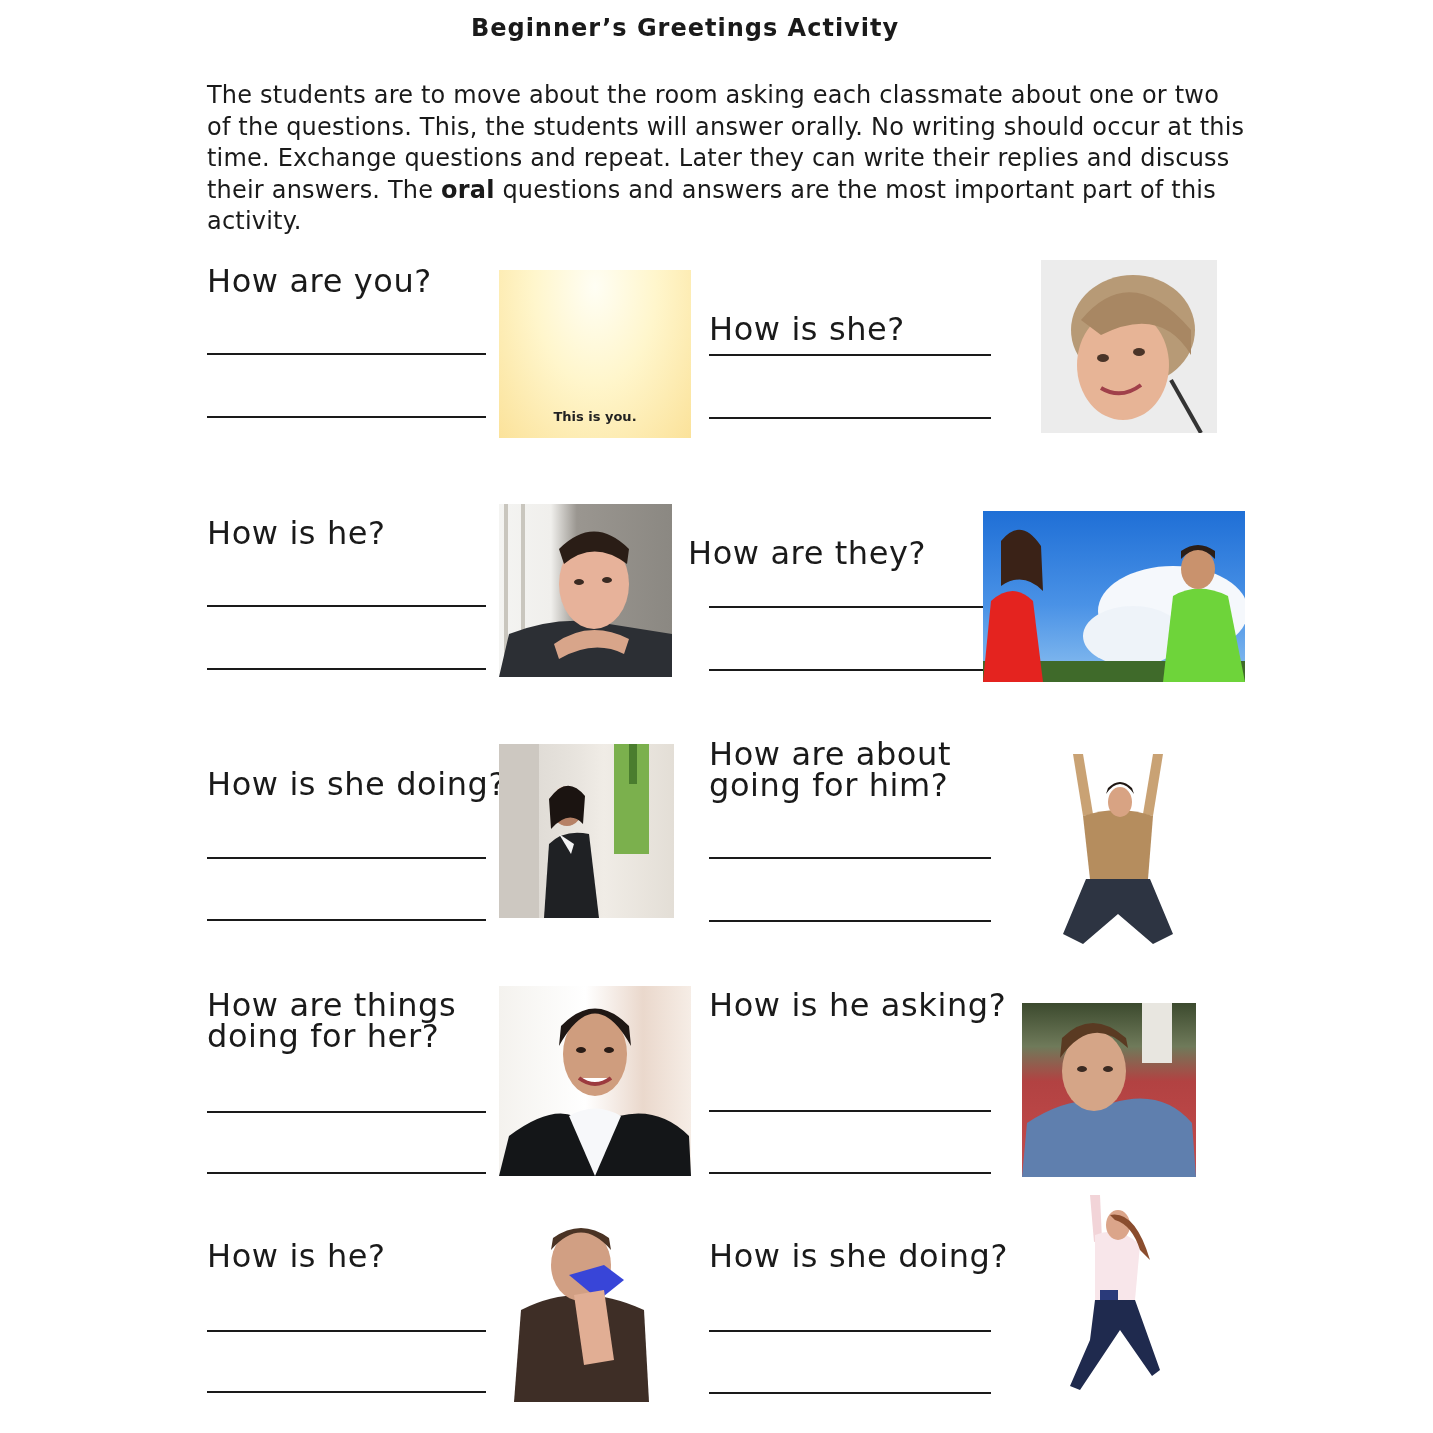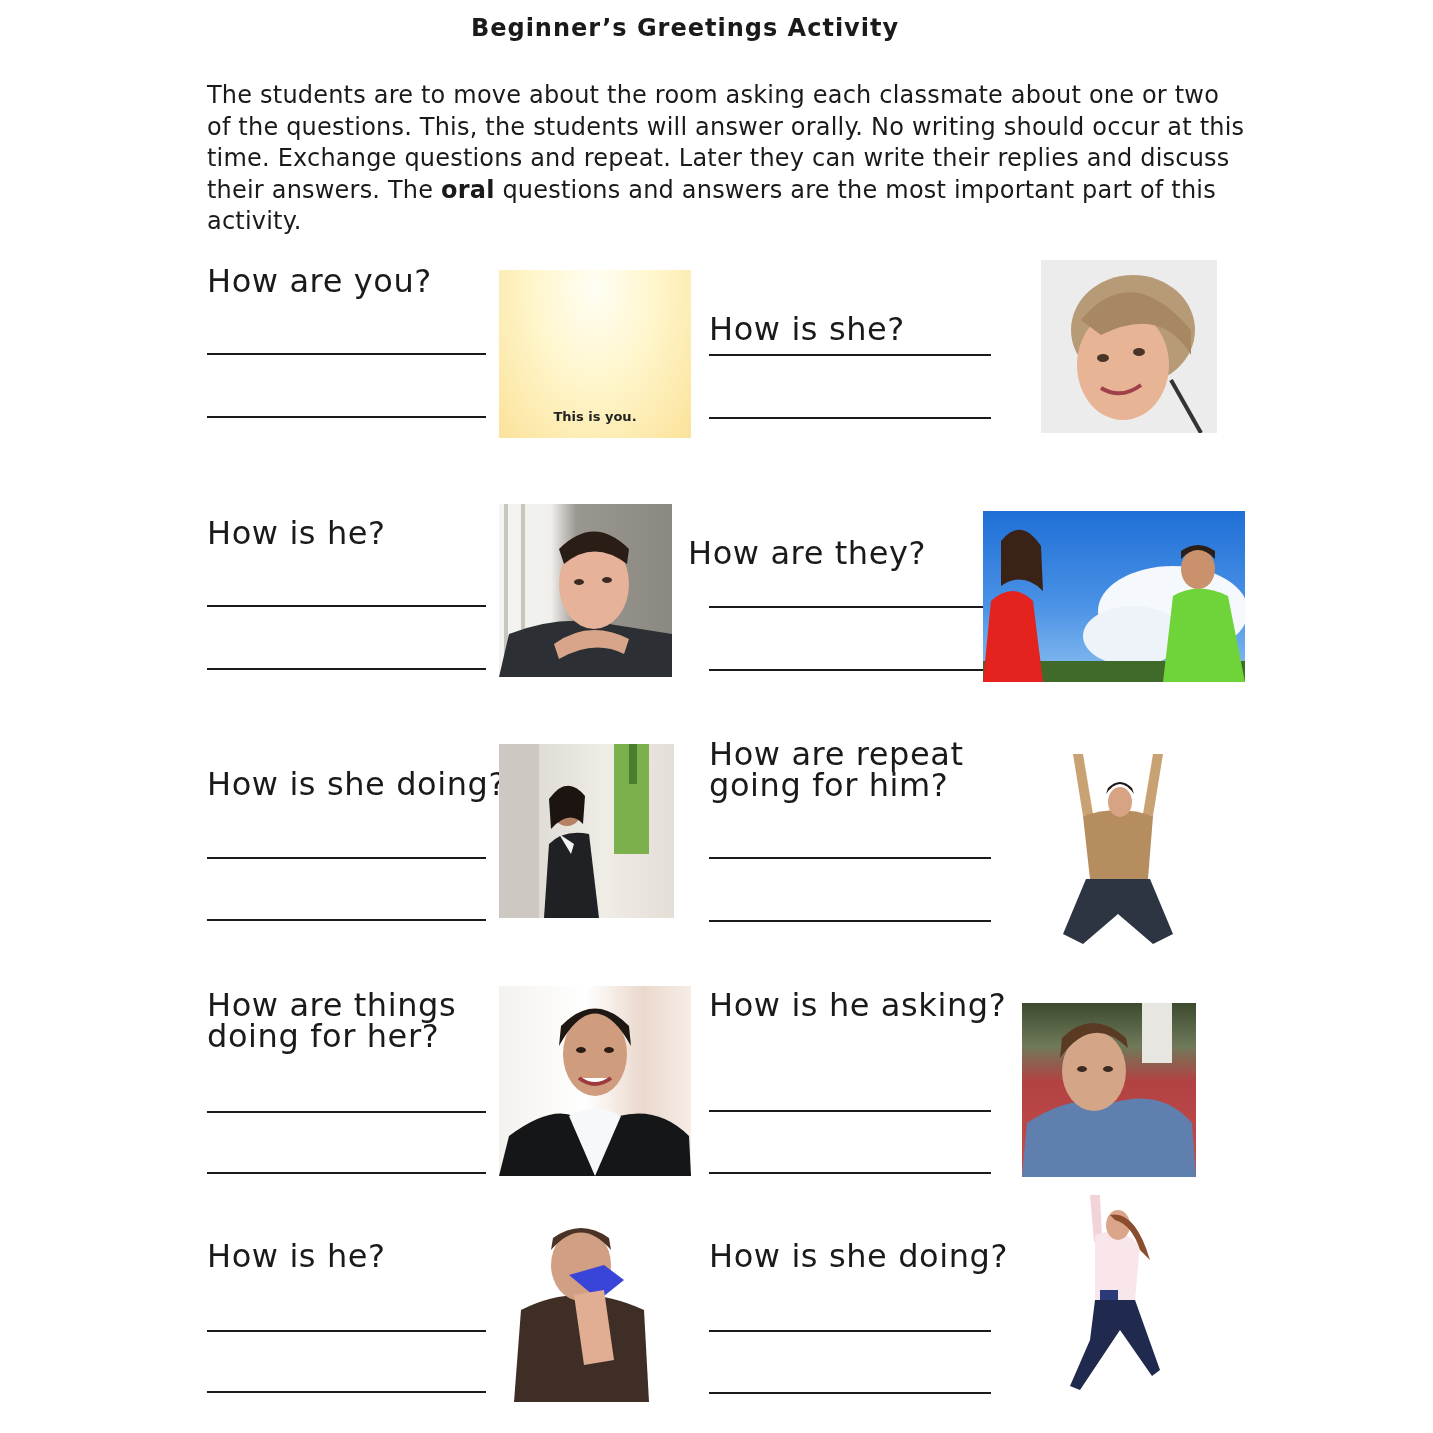--- a/index.html
+++ b/index.html
@@ -84,21 +84,21 @@
       <rect x="115" y="0" width="35" height="110" fill="#7bb04d"></rect>
       <rect x="130" y="0" width="8" height="40" fill="#4a7d2e"></rect>
       <rect x="0" y="0" width="40" height="174" fill="#cdc8c1"></rect>
       <path d="M45 174 L50 100 Q65 85 90 90 L100 174 Z" fill="#1f2124"></path>
       <ellipse cx="68" cy="62" rx="16" ry="20" fill="#b68166"></ellipse>
       <path d="M50 55 Q68 30 86 52 L84 80 Q70 65 52 85 Z" fill="#1b1411"></path>
       <path d="M60 90 L75 100 L72 110 Z" fill="#f4f4f4"></path>
     </svg>
 </div>
 
-<div class="q" style="left:709px;top:739px;width:290px;">How are repeat going for him?</div>
+<div class="q" style="left:709px;top:739px;width:290px;">How are about going for him?</div>
 <div class="line" style="left:709px;top:857px;width:282px;"></div>
 <div class="line" style="left:709px;top:920px;width:282px;"></div>
 <div class="pic" style="left:1058px;top:744px;width:120px;height:202px;background:#ffffff;">
   <svg viewBox="0 0 120 202">
       <path d="M15 10 L25 10 L35 70 L25 72 Z" fill="#c9a274"></path>
       <path d="M95 10 L105 10 L95 72 L85 70 Z" fill="#c9a274"></path>
       <path d="M25 72 Q60 60 95 72 L90 135 L32 135 Z" fill="#b58d5e"></path>
       <ellipse cx="62" cy="58" rx="12" ry="15" fill="#d8a383"></ellipse>
       <path d="M48 50 Q62 30 76 50 L74 44 Q62 32 50 44 Z" fill="#1e1612"></path>
       <path d="M28 135 L92 135 L115 190 L95 200 L60 170 L25 200 L5 190 Z" fill="#2d3442"></path>

